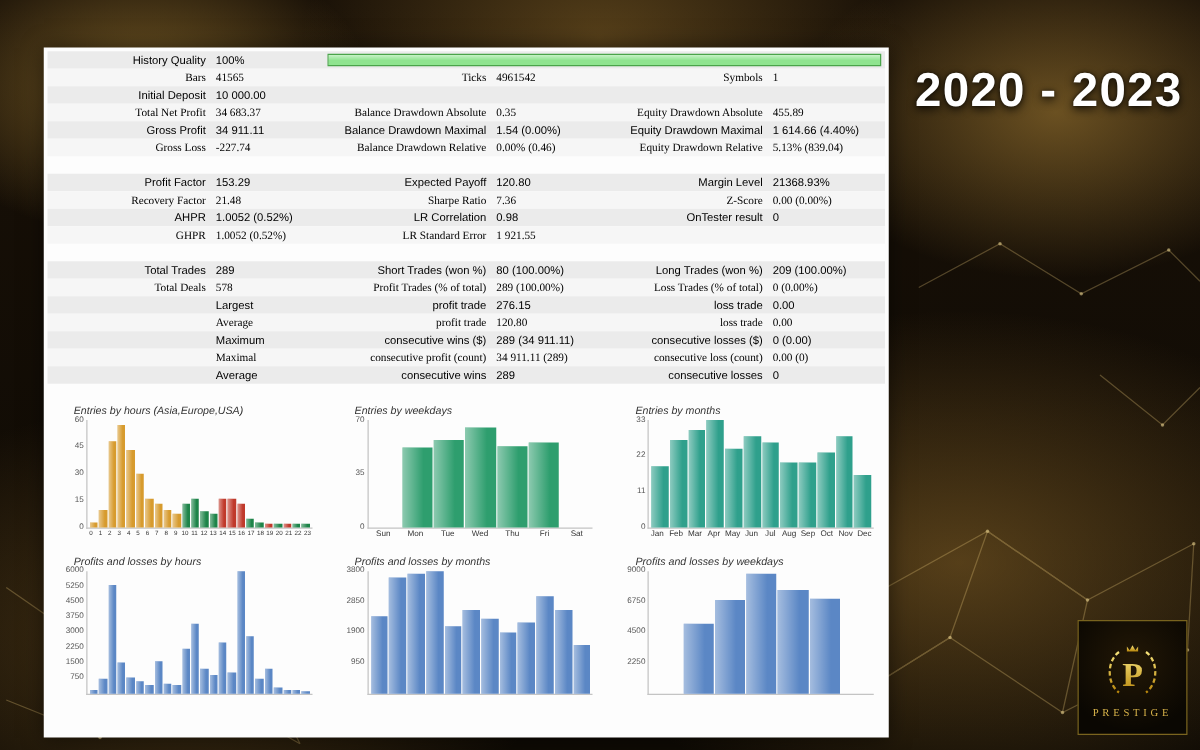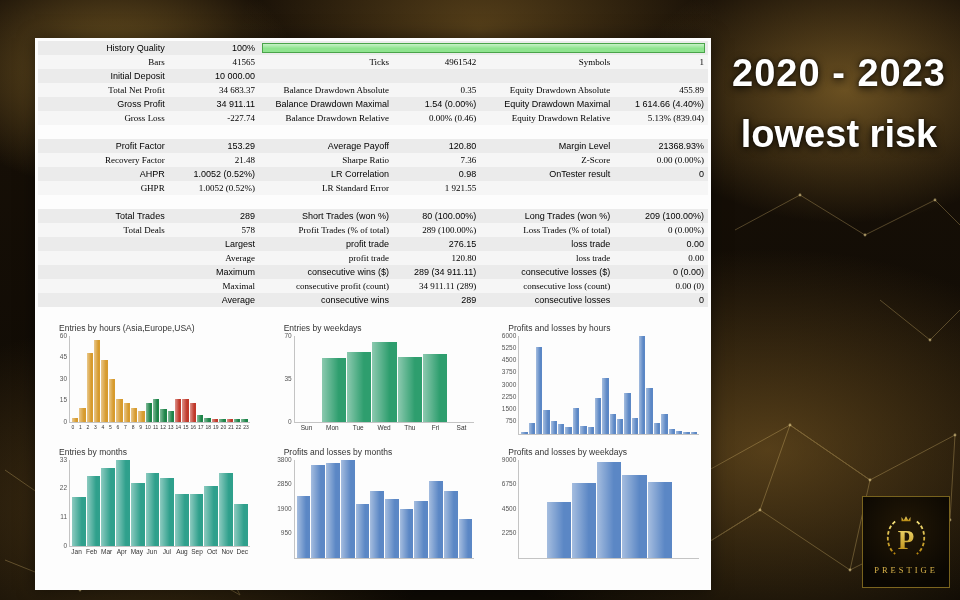--- a/index.html
+++ b/index.html
@@ -22,28 +22,28 @@
     position:absolute;left:35px;top:38px;width:676px;height:552px;
     background:#fdfdfd;box-shadow:0 0 16px rgba(0,0,0,.5);
     padding-top:3px;box-sizing:border-box;
   }
   .trow{display:flex;height:14px;line-height:14px;font-size:9px;margin:0 3px;color:#000;}
   .trow.a{background:#ebebeb;}
   .trow.b{background:#f6f6f6;font-family:Liberation Serif, serif;}
   .trow.blank{background:transparent;}
   .cell{padding:0 4px;white-space:nowrap;overflow:hidden;box-sizing:border-box;}
   .lab{text-align:right;}
-  .val{text-align:right;}
+  .val{text-align:left;}
   .c0{width:19.5%}.c1{width:13.5%}.c2{width:20%}.c3{width:13%}.c4{width:20%}.c5{width:14%}
   .ptrack{flex:1;margin:2px 3px;border:1px solid #4aa44a;background:#fff;box-sizing:border-box;}
   .pfill{width:100%;height:100%;background-image:linear-gradient(rgba(255,255,255,.5),rgba(255,255,255,0) 55%);}
 
   
   .charts{display:grid;grid-template-columns:1fr 1fr 1fr;gap:12px 14px;padding:16px 8px 0 8px;}
-  .ctitle{font-size:8.5px;color:#333;margin:0 0 3px 16px;white-space:nowrap;overflow:hidden;}
+  .ctitle{font-size:8.5px;color:#333;margin:0 0 3px 16px;white-space:nowrap;overflow:hidden;font-style:italic;}
   .plot{position:relative;margin:0 4px 0 26px;border-left:1px solid #c4c4c4;border-bottom:1px solid #c4c4c4;}
   .ytick{position:absolute;right:100%;padding-right:3px;font-size:6.5px;color:#555;transform:translateY(50%);line-height:1;white-space:nowrap;}
   .bars{position:absolute;left:0;right:0;top:0;bottom:0;display:flex;align-items:flex-end;gap:1px;padding:0 2px;}
   .bar{flex:1;background-image:linear-gradient(to right, rgba(255,255,255,.45), rgba(255,255,255,0) 70%);}
   .xrow{display:flex;margin:1px 4px 0 26px;color:#333;}
   .xtick{flex:1;text-align:center;line-height:1.2;white-space:nowrap;overflow:hidden;}
 
   
   .headline{
     position:absolute;left:722px;top:52px;width:234px;text-align:center;color:#fff;font-weight:bold;
@@ -149,21 +149,21 @@
           <span class="cell c1 val">-227.74</span>
           <span class="cell c2 lab">Balance Drawdown Relative</span>
           <span class="cell c3 val">0.00% (0.46)</span>
           <span class="cell c4 lab">Equity Drawdown Relative</span>
           <span class="cell c5 val">5.13% (839.04)</span>
         </div>
         <div class="trow blank"></div>
         <div class="trow a">
           <span class="cell c0 lab">Profit Factor</span>
           <span class="cell c1 val">153.29</span>
-          <span class="cell c2 lab">Average Payoff</span>
+          <span class="cell c2 lab">Expected Payoff</span>
           <span class="cell c3 val">120.80</span>
           <span class="cell c4 lab">Margin Level</span>
           <span class="cell c5 val">21368.93%</span>
         </div>
         <div class="trow b">
           <span class="cell c0 lab">Recovery Factor</span>
           <span class="cell c1 val">21.48</span>
           <span class="cell c2 lab">Sharpe Ratio</span>
           <span class="cell c3 val">7.36</span>
           <span class="cell c4 lab">Z-Score</span>
@@ -326,20 +326,57 @@
             <span class="xtick">Sun</span>
             <span class="xtick">Mon</span>
             <span class="xtick">Tue</span>
             <span class="xtick">Wed</span>
             <span class="xtick">Thu</span>
             <span class="xtick">Fri</span>
             <span class="xtick">Sat</span>
           </div>
         </div>
         <div class="chart">
+          <div class="ctitle">Entries by months</div>
+          <div class="plot" style="height: 86px;">
+            <span class="ytick" style="bottom: 0%;">0</span>
+            <span class="ytick" style="bottom: 33.3333%;">11</span>
+            <span class="ytick" style="bottom: 66.6667%;">22</span>
+            <span class="ytick" style="bottom: 100%;">33</span>
+            <div class="bars">
+              <div class="bar" style="height: 57.5758%; background-color: rgb(47, 160, 140);"></div>
+              <div class="bar" style="height: 81.8182%; background-color: rgb(47, 160, 140);"></div>
+              <div class="bar" style="height: 90.9091%; background-color: rgb(47, 160, 140);"></div>
+              <div class="bar" style="height: 100%; background-color: rgb(47, 160, 140);"></div>
+              <div class="bar" style="height: 72.7273%; background-color: rgb(47, 160, 140);"></div>
+              <div class="bar" style="height: 84.8485%; background-color: rgb(47, 160, 140);"></div>
+              <div class="bar" style="height: 78.7879%; background-color: rgb(47, 160, 140);"></div>
+              <div class="bar" style="height: 60.6061%; background-color: rgb(47, 160, 140);"></div>
+              <div class="bar" style="height: 60.6061%; background-color: rgb(47, 160, 140);"></div>
+              <div class="bar" style="height: 69.697%; background-color: rgb(47, 160, 140);"></div>
+              <div class="bar" style="height: 84.8485%; background-color: rgb(47, 160, 140);"></div>
+              <div class="bar" style="height: 48.4848%; background-color: rgb(47, 160, 140);"></div>
+            </div>
+          </div>
+          <div class="xrow" style="font-size: 6.5px;">
+            <span class="xtick">Jan</span>
+            <span class="xtick">Feb</span>
+            <span class="xtick">Mar</span>
+            <span class="xtick">Apr</span>
+            <span class="xtick">May</span>
+            <span class="xtick">Jun</span>
+            <span class="xtick">Jul</span>
+            <span class="xtick">Aug</span>
+            <span class="xtick">Sep</span>
+            <span class="xtick">Oct</span>
+            <span class="xtick">Nov</span>
+            <span class="xtick">Dec</span>
+          </div>
+        </div>
+        <div class="chart">
           <div class="ctitle">Profits and losses by hours</div>
           <div class="plot" style="height: 98px;">
             <span class="ytick" style="bottom: 12.5%;">750</span>
             <span class="ytick" style="bottom: 25%;">1500</span>
             <span class="ytick" style="bottom: 37.5%;">2250</span>
             <span class="ytick" style="bottom: 50%;">3000</span>
             <span class="ytick" style="bottom: 62.5%;">3750</span>
             <span class="ytick" style="bottom: 75%;">4500</span>
             <span class="ytick" style="bottom: 87.5%;">5250</span>
             <span class="ytick" style="bottom: 100%;">6000</span>
@@ -365,57 +402,20 @@
               <div class="bar" style="height: 11.6667%; background-color: rgb(91, 135, 197);"></div>
               <div class="bar" style="height: 20%; background-color: rgb(91, 135, 197);"></div>
               <div class="bar" style="height: 5%; background-color: rgb(91, 135, 197);"></div>
               <div class="bar" style="height: 3.33333%; background-color: rgb(91, 135, 197);"></div>
               <div class="bar" style="height: 2.5%; background-color: rgb(91, 135, 197);"></div>
               <div class="bar" style="height: 1.66667%; background-color: rgb(91, 135, 197);"></div>
             </div>
           </div>
         </div>
         <div class="chart">
-          <div class="ctitle">Entries by months</div>
-          <div class="plot" style="height: 86px;">
-            <span class="ytick" style="bottom: 0%;">0</span>
-            <span class="ytick" style="bottom: 33.3333%;">11</span>
-            <span class="ytick" style="bottom: 66.6667%;">22</span>
-            <span class="ytick" style="bottom: 100%;">33</span>
-            <div class="bars">
-              <div class="bar" style="height: 57.5758%; background-color: rgb(47, 160, 140);"></div>
-              <div class="bar" style="height: 81.8182%; background-color: rgb(47, 160, 140);"></div>
-              <div class="bar" style="height: 90.9091%; background-color: rgb(47, 160, 140);"></div>
-              <div class="bar" style="height: 100%; background-color: rgb(47, 160, 140);"></div>
-              <div class="bar" style="height: 72.7273%; background-color: rgb(47, 160, 140);"></div>
-              <div class="bar" style="height: 84.8485%; background-color: rgb(47, 160, 140);"></div>
-              <div class="bar" style="height: 78.7879%; background-color: rgb(47, 160, 140);"></div>
-              <div class="bar" style="height: 60.6061%; background-color: rgb(47, 160, 140);"></div>
-              <div class="bar" style="height: 60.6061%; background-color: rgb(47, 160, 140);"></div>
-              <div class="bar" style="height: 69.697%; background-color: rgb(47, 160, 140);"></div>
-              <div class="bar" style="height: 84.8485%; background-color: rgb(47, 160, 140);"></div>
-              <div class="bar" style="height: 48.4848%; background-color: rgb(47, 160, 140);"></div>
-            </div>
-          </div>
-          <div class="xrow" style="font-size: 6.5px;">
-            <span class="xtick">Jan</span>
-            <span class="xtick">Feb</span>
-            <span class="xtick">Mar</span>
-            <span class="xtick">Apr</span>
-            <span class="xtick">May</span>
-            <span class="xtick">Jun</span>
-            <span class="xtick">Jul</span>
-            <span class="xtick">Aug</span>
-            <span class="xtick">Sep</span>
-            <span class="xtick">Oct</span>
-            <span class="xtick">Nov</span>
-            <span class="xtick">Dec</span>
-          </div>
-        </div>
-        <div class="chart">
           <div class="ctitle">Profits and losses by months</div>
           <div class="plot" style="height: 98px;">
             <span class="ytick" style="bottom: 25%;">950</span>
             <span class="ytick" style="bottom: 50%;">1900</span>
             <span class="ytick" style="bottom: 75%;">2850</span>
             <span class="ytick" style="bottom: 100%;">3800</span>
             <div class="bars">
               <div class="bar" style="height: 63.1579%; background-color: rgb(91, 135, 197);"></div>
               <div class="bar" style="height: 94.7368%; background-color: rgb(91, 135, 197);"></div>
               <div class="bar" style="height: 97.3684%; background-color: rgb(91, 135, 197);"></div>
@@ -447,21 +447,20 @@
               <div class="bar" style="height: 77.7778%; background-color: rgb(91, 135, 197);"></div>
               <div class="bar" style="height: 0%; background-color: rgb(91, 135, 197);"></div>
             </div>
           </div>
         </div>
       </div>
   </div>
 
   <div class="headline">
     <div class="period">2020 - 2023</div>
-    <div class="tagline">lowest risk</div>
   </div>
 
   <div class="logo">
     <svg width="54" height="54" viewBox="0 0 60 60">
       <defs>
         <linearGradient id="gold" x1="0" y1="0" x2="0" y2="1">
           <stop offset="0" stop-color="#f6e27a"></stop>
           <stop offset="1" stop-color="#b8860b"></stop>
         </linearGradient>
       </defs>

